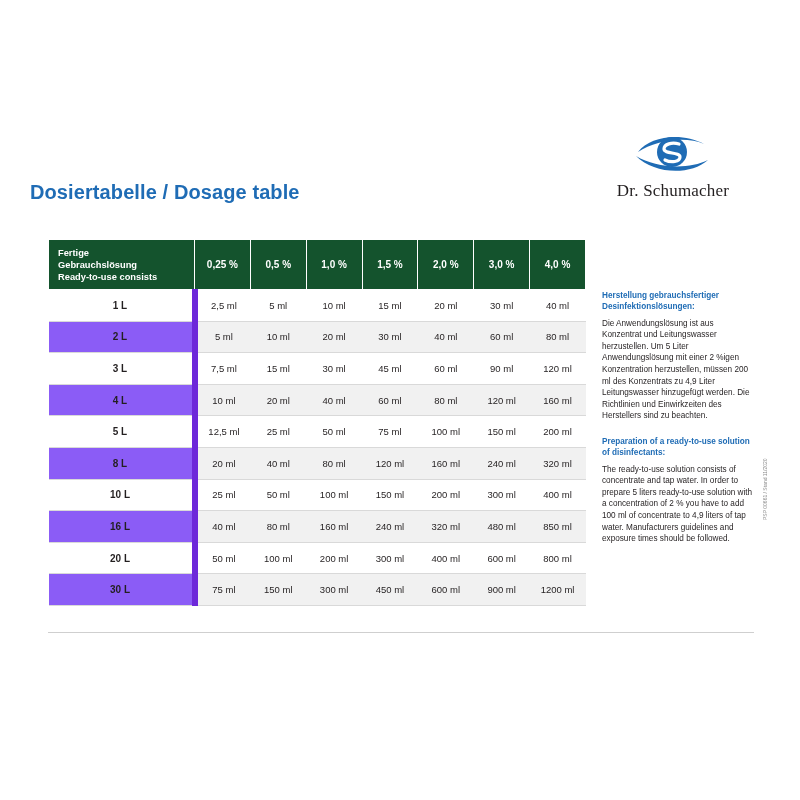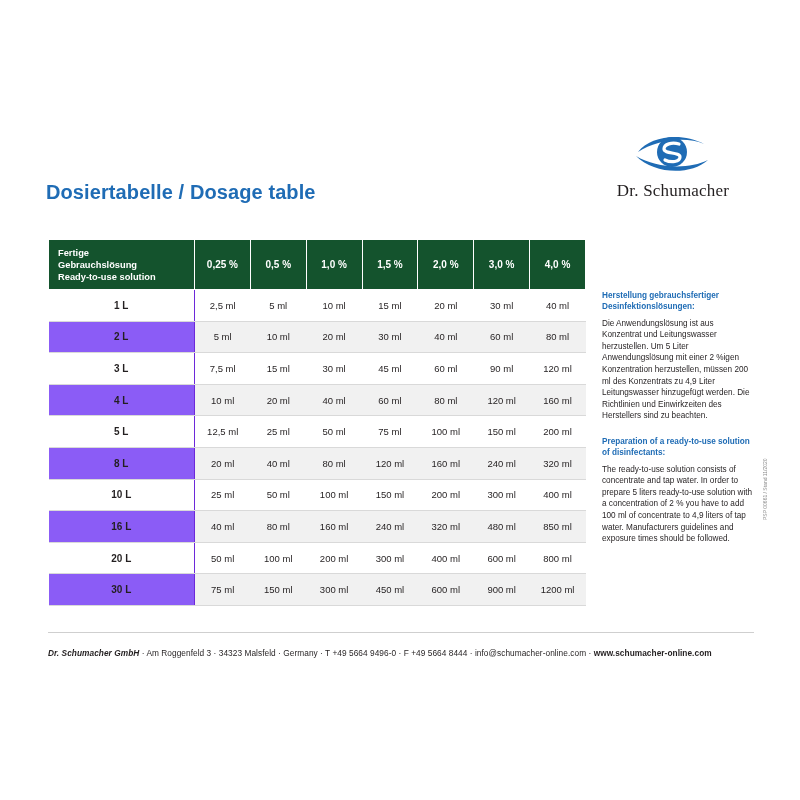--- a/index.html
+++ b/index.html
@@ -40,21 +40,21 @@
     font-weight: normal;
     color: #231f20;
     letter-spacing: 0.2px;
     margin-top: 3px;
     font-family: "Liberation Serif", serif;
   }
 
   
   .title {
     position: absolute;
-    left: 46px;
+    left: 30px;
     top: 181px;
     font-size: 20px;
     font-weight: bold;
     color: #1f6cb5;
     letter-spacing: 0.1px;
   }
 
   
   .table-wrap {
     position: absolute;
@@ -97,21 +97,21 @@
     padding: 0;
     color: #231f20;
     border: 1px solid #d9d9d9;
     border-left: none;
     border-right: none;
   }
   table.dosage tbody td.label {
     font-weight: bold;
     text-align: center;
     font-size: 10px;
-    border-right: 1px solid #6d28d9;
+    border-right: 6px solid #6d28d9;
   }
   table.dosage tbody tr.odd td {
     background: #ffffff;
   }
   table.dosage tbody tr.even td {
     background: #f1f1f1;
   }
   table.dosage tbody tr.odd td.label {
     background: #ffffff;
   }
@@ -202,21 +202,21 @@
 
   <div class="title">Dosiertabelle / Dosage table</div>
 
   <div class="table-wrap">
     <table class="dosage">
       <thead>
         <tr>
           <th class="first">
             <div>Fertige</div>
             <div>Gebrauchslösung</div>
-            <div>Ready-to-use solution</div>
+            <div>Ready-to-use consists</div>
           </th>
           <th class="pct">0,25 %</th>
           <th class="pct">0,5 %</th>
           <th class="pct">1,0 %</th>
           <th class="pct">1,5 %</th>
           <th class="pct">2,0 %</th>
           <th class="pct">3,0 %</th>
           <th class="pct">4,0 %</th>
         </tr>
       </thead>
@@ -328,17 +328,14 @@
   <div class="side">
     <h3>Herstellung gebrauchsfertiger Desinfektionslösungen:</h3>
     <p>Die Anwendungslösung ist aus Konzentrat und Leitungswasser herzustellen. Um 5 Liter Anwendungslösung mit einer 2 %igen Konzentration herzustellen, müssen 200 ml des Konzentrats zu 4,9 Liter Leitungswasser hinzugefügt werden. Die Richtlinien und Einwirkzeiten des Herstellers sind zu beachten.</p>
     <h3 class="blk2">Preparation of a ready-to-use solution of disinfectants:</h3>
     <p>The ready-to-use solution consists of concentrate and tap water. In order to prepare 5 liters ready-to-use solution with a concentration of 2 % you have to add 100 ml of concentrate to 4,9 liters of tap water. Manufacturers guidelines and exposure times should be followed.</p>
   </div>
 
   <div class="vert-code">PSP 00661 / Stand 11/2020</div>
 
   <div class="footer-rule"></div>
-  <div class="footer">
-    <span>Dr. Schumacher GmbH</span><span class="normal"> · Am Roggenfeld 3 · 34323 Malsfeld · Germany · T +49 5664 9496-0 · F +49 5664 8444 · info@schumacher-online.com · </span><span class="site">www.schumacher-online.com</span>
-  </div>
 
 </div>
 
 </body></html>

